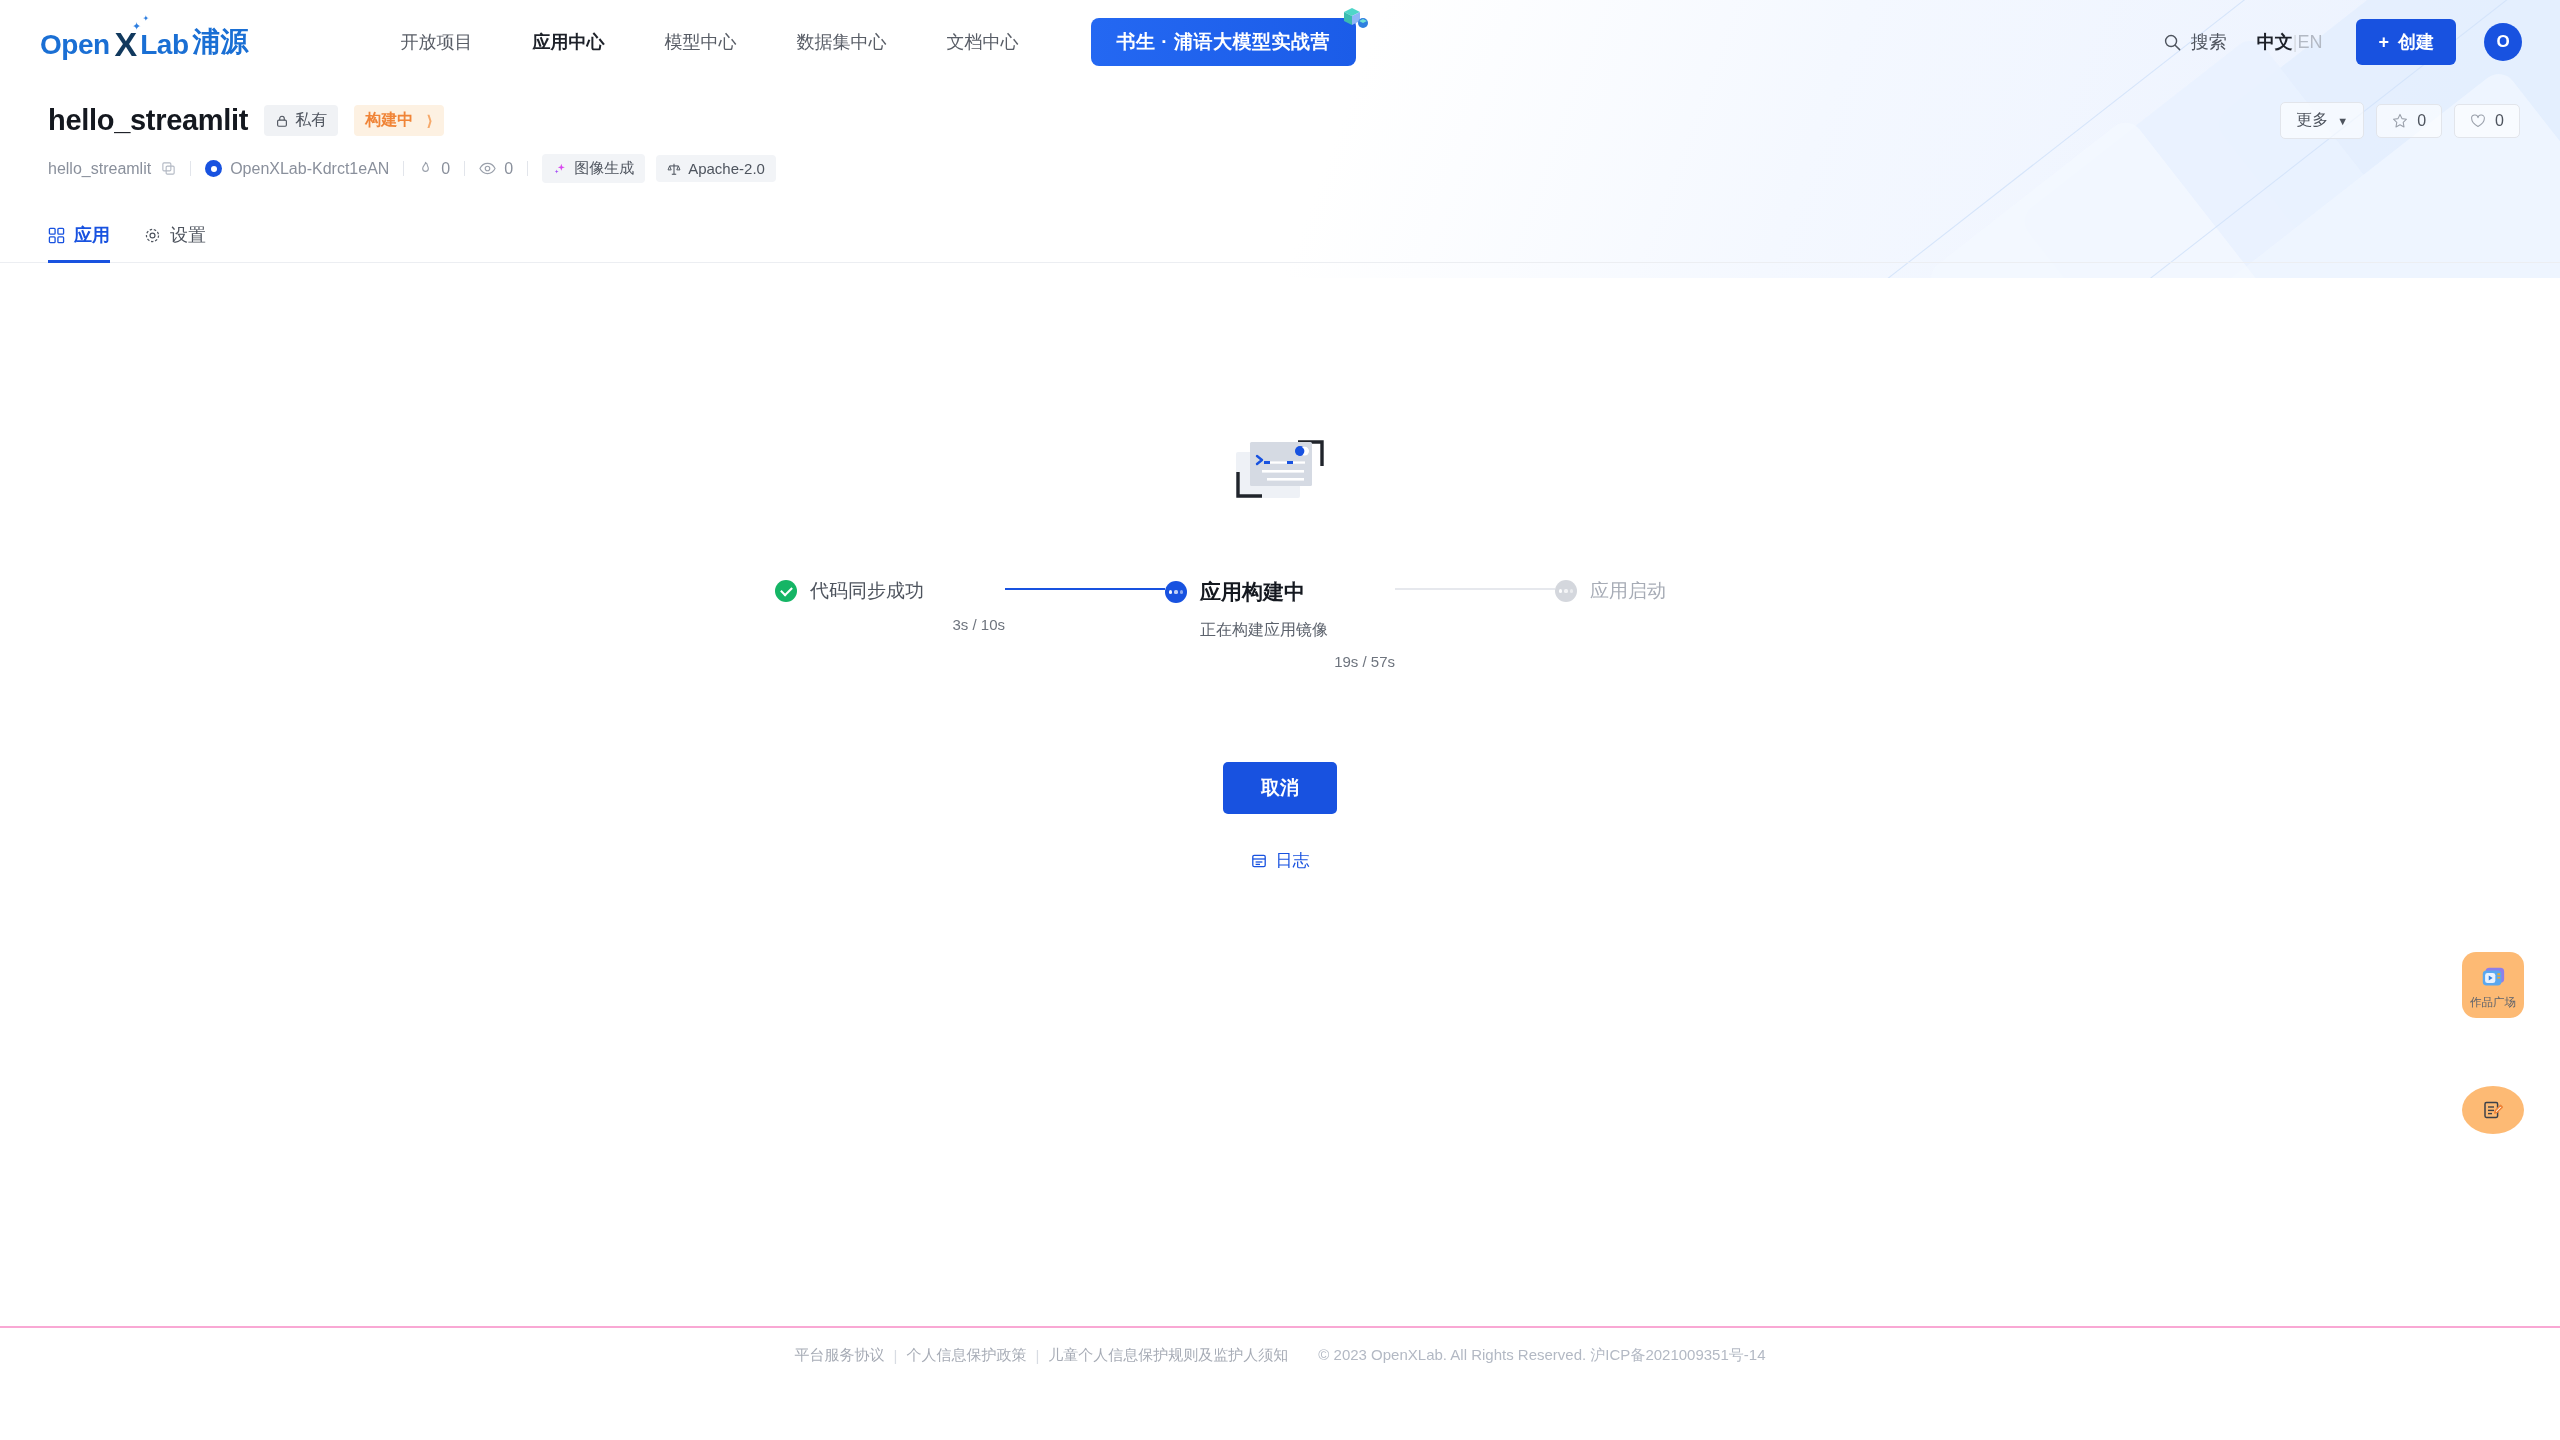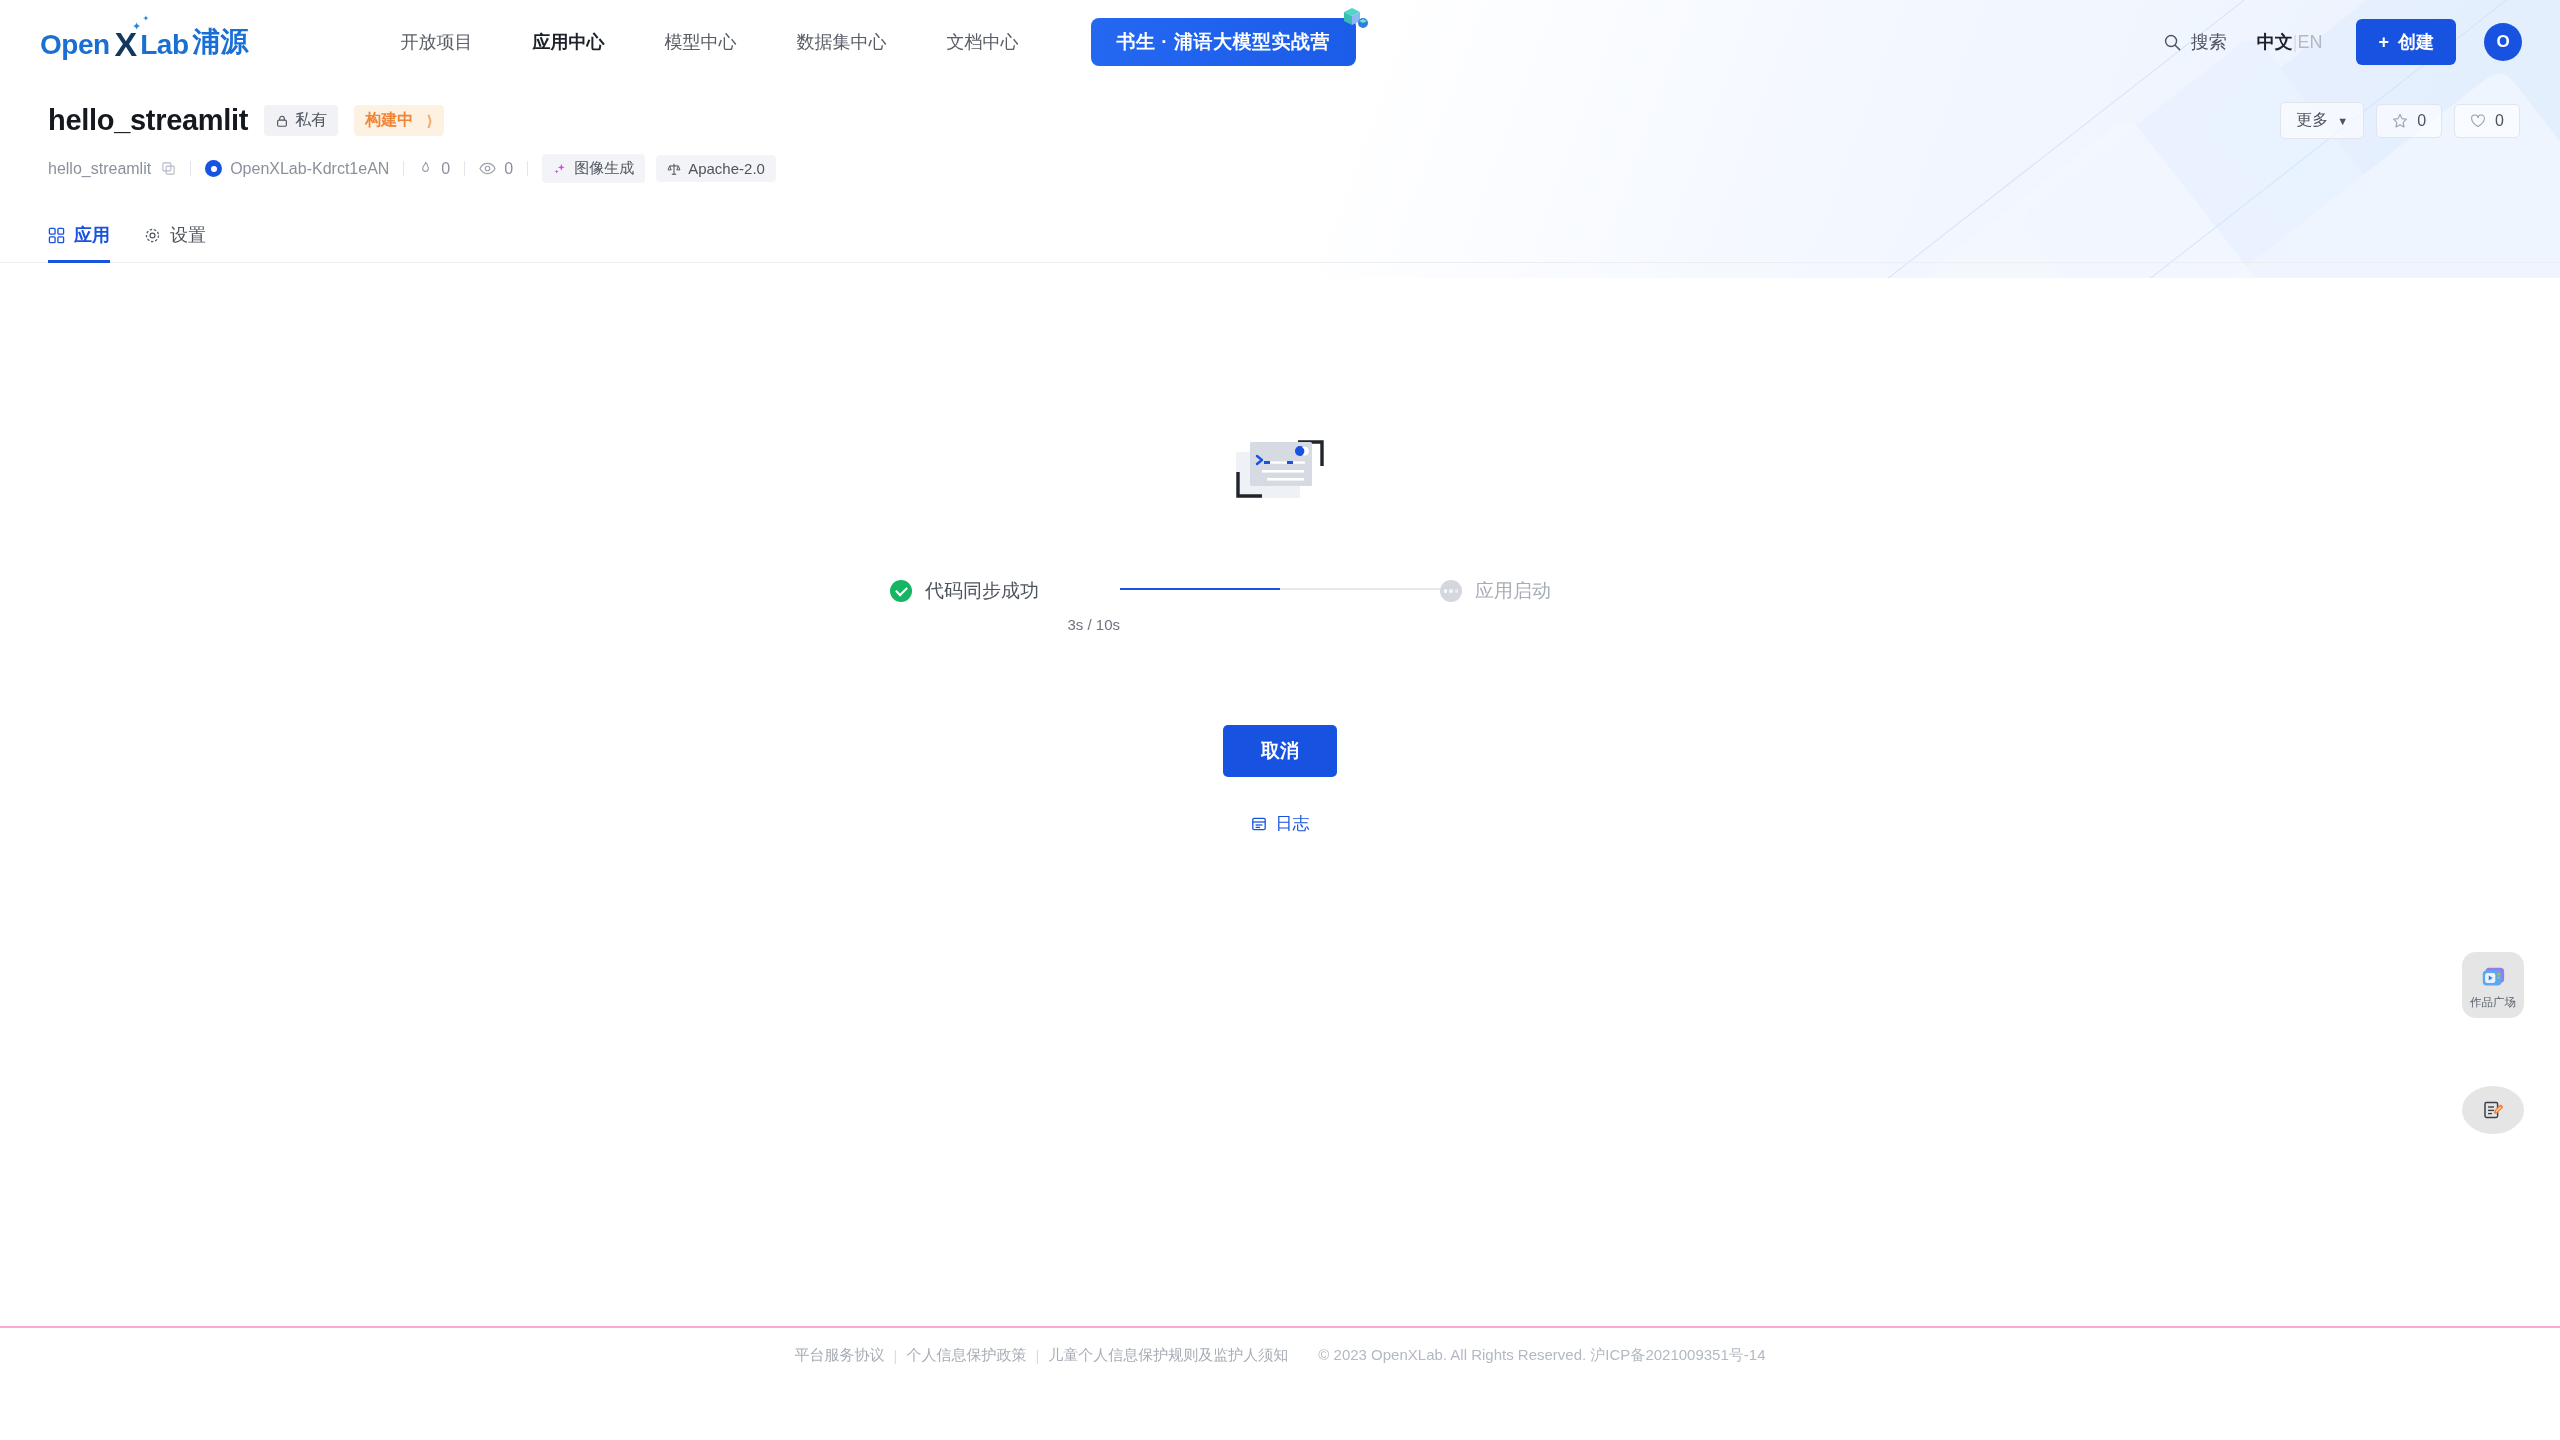--- a/index.html
+++ b/index.html
@@ -203,21 +203,21 @@
     font-family: inherit;
   }
   .log-link {
     margin-top: 35px; display: flex; align-items: center; gap: 9px;
     color: #1852e0; font-size: 17px; cursor: pointer;
   }
 
   
   .floaters { position: absolute; right: 36px; bottom: 248px; z-index: 20; }
   .floater {
-    width: 62px; border-radius: 14px; background: #e5e5e5;
+    width: 62px; border-radius: 14px; background: #fdba74;
     display: flex; flex-direction: column; align-items: center;
     justify-content: center; cursor: pointer;
   }
   .floater.work { height: 66px; gap: 4px; padding-top: 4px; }
   .floater .wlbl { font-size: 11.5px; color: #5c626c; }
   .floater.fb { height: 48px; margin-top: 68px; border-radius: 50%; }
 
   
   .footer {
     position: absolute; left: 0; right: 0; bottom: 0;
@@ -421,20 +421,34 @@
 
       <div class="step is-done">
         <div class="step-head">
           <div class="node done"></div>
           <div class="step-label">代码同步成功</div>
         </div>
         <div class="step-time">3s / 10s</div>
       </div>
       <div class="connector filled"></div>
 
+      <div class="step is-active">
+        <div class="step-head">
+          <div class="node active">
+            <span class="dots">
+                <i></i>
+                <i></i>
+                <i></i>
+              </span>
+          </div>
+          <div class="step-label">应用构建中</div>
+        </div>
+        <div class="step-sub">正在构建应用镜像</div>
+        <div class="step-time">19s / 57s</div>
+      </div>
       <div class="connector empty"></div>
 
       <div class="step is-pending">
         <div class="step-head">
           <div class="node pending">
             <span class="dots">
                 <i></i>
                 <i></i>
                 <i></i>
               </span>

